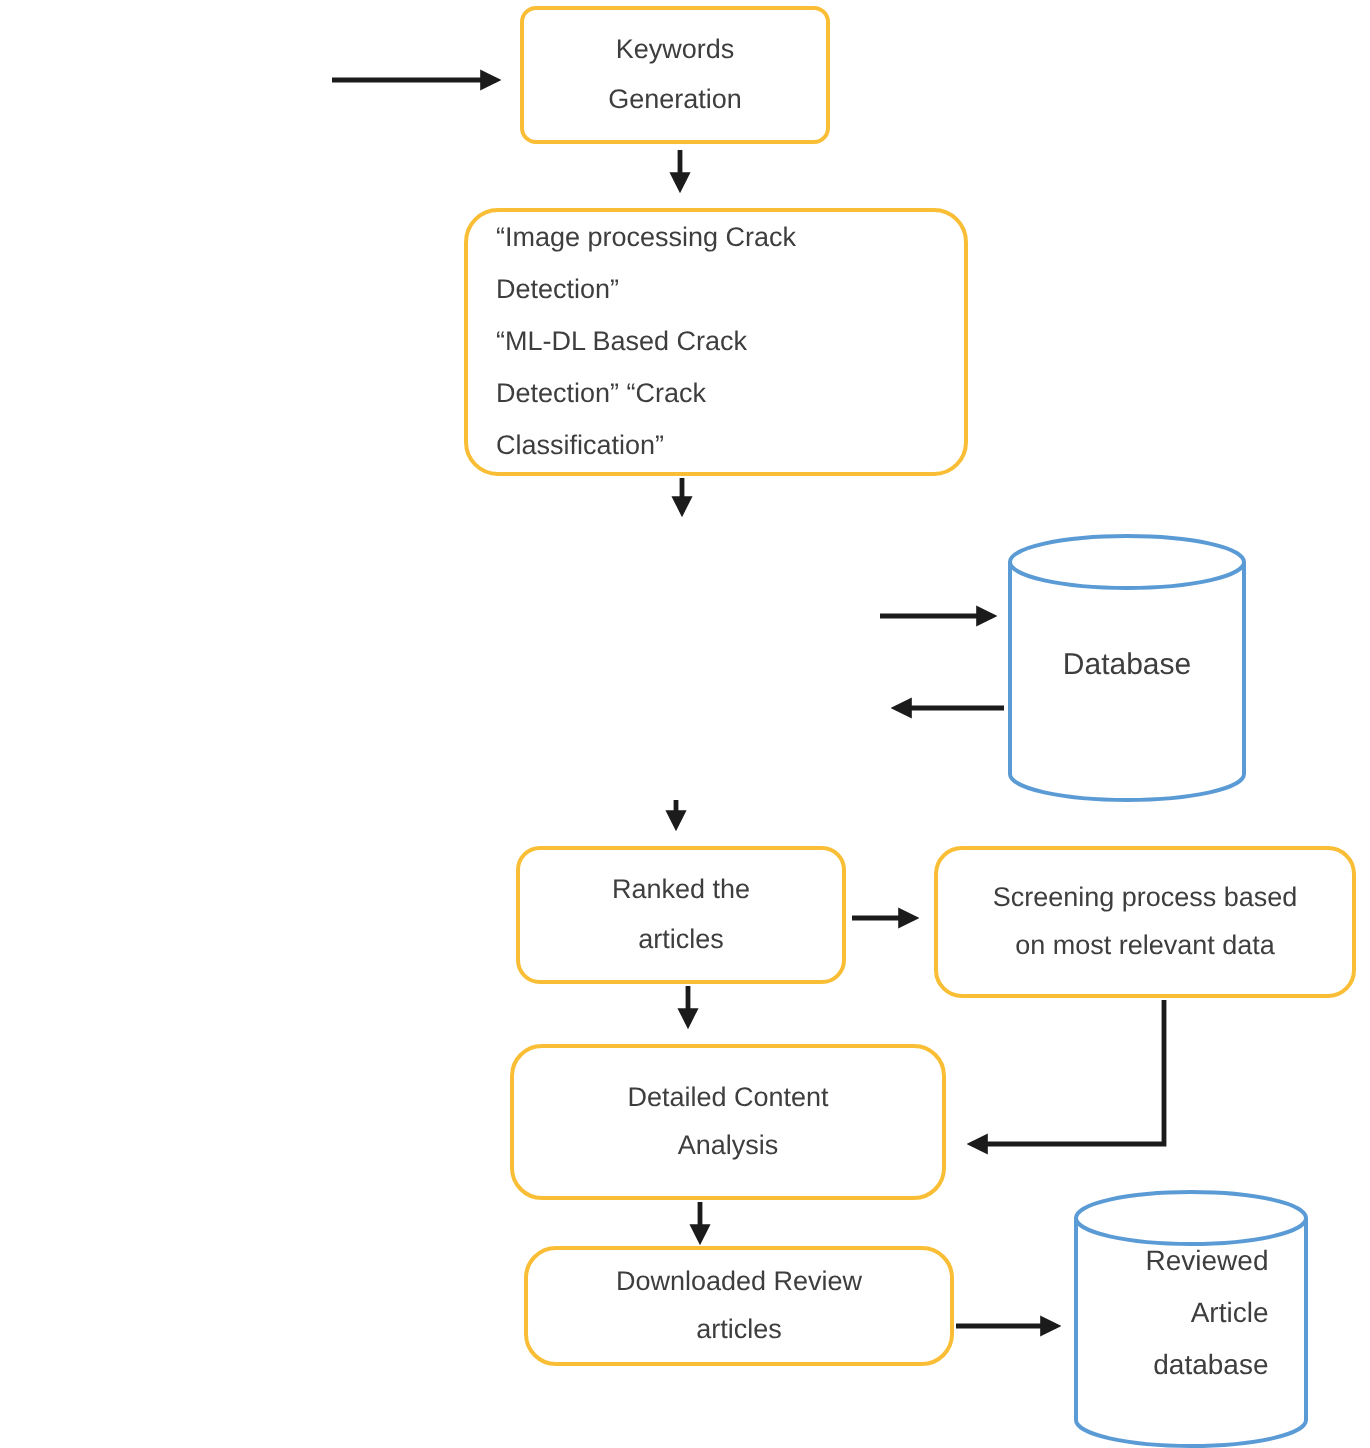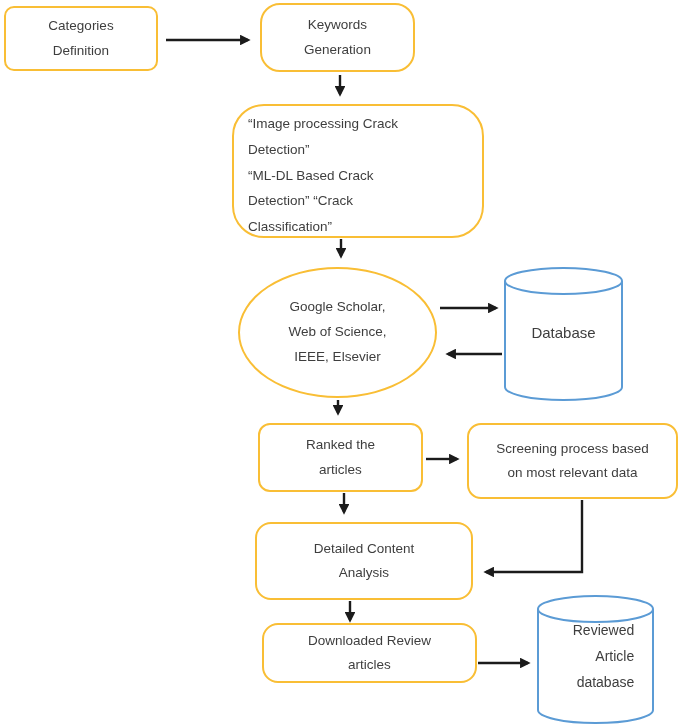--- a/index.html
+++ b/index.html
@@ -34,24 +34,24 @@
     justify-content: center;
     text-align: center;
     font-size: 13.5px;
     line-height: 1.8;
   }
   .label {
     white-space: pre-line;
   }
   
   .box-categories   { left: 4px;   top: 6px;   width: 154px; height: 65px; border-radius: 10px; }
-  .box-keywords-gen { left: 260px; top: 3px;   width: 155px; height: 69px; border-radius: 20px; }
+  .box-keywords-gen { left: 260px; top: 3px;   width: 155px; height: 69px; border-radius: 8px; }
   .box-keywords-list{
-    left: 232px; top: 104px; width: 252px; height: 134px; border-radius: 32px;
-    align-items: center; justify-content: flex-start;
+    left: 232px; top: 104px; width: 252px; height: 134px; border-radius: 17px;
+    align-items: flex-end; justify-content: flex-start;
     text-align: left; padding: 9px 8px 0 14px; line-height: 1.92;
   }
   .box-ranked       { left: 258px; top: 423px; width: 165px; height: 69px; border-radius: 12px; }
   .box-screening    { left: 467px; top: 423px; width: 211px; height: 76px; border-radius: 14px; }
   .box-detailed     { left: 255px; top: 522px; width: 218px; height: 78px; border-radius: 16px; }
   .box-downloaded   { left: 262px; top: 623px; width: 215px; height: 60px; border-radius: 16px; }
   
   .ellipse-sources {
     left: 238px; top: 267px; width: 199px; height: 131px;
     border-radius: 50%;
@@ -105,43 +105,34 @@
       <line x1="502" y1="354" x2="448" y2="354" marker-end="url(#ah)"></line>
       <line x1="338" y1="400" x2="338" y2="413" marker-end="url(#ah)"></line>
       <line x1="426" y1="459" x2="457" y2="459" marker-end="url(#ah)"></line>
       <line x1="344" y1="493" x2="344" y2="512" marker-end="url(#ah)"></line>
       <polyline points="582,500 582,572 486,572" marker-end="url(#ah)"></polyline>
       <line x1="350" y1="601" x2="350" y2="620" marker-end="url(#ah)"></line>
       <line x1="478" y1="663" x2="528" y2="663" marker-end="url(#ah)"></line>
     </g>
   </svg>
 
-  <div class="node box-categories">
-    <span class="label">Categories
-Definition</span>
-  </div>
 
   <div class="node box-keywords-gen">
     <span class="label">Keywords
 Generation</span>
   </div>
 
   <div class="node box-keywords-list">
     <span class="label">“Image processing Crack
 Detection”
 “ML-DL Based Crack
 Detection” “Crack
 Classification”</span>
   </div>
 
-  <div class="node ellipse-sources">
-    <span class="label">Google Scholar,
-Web of Science,
-IEEE, Elsevier</span>
-  </div>
 
   <div class="cyl-label cyl-label-database">
     <span class="label">Database</span>
   </div>
 
   <div class="node box-ranked">
     <span class="label">Ranked the
 articles</span>
   </div>
 

